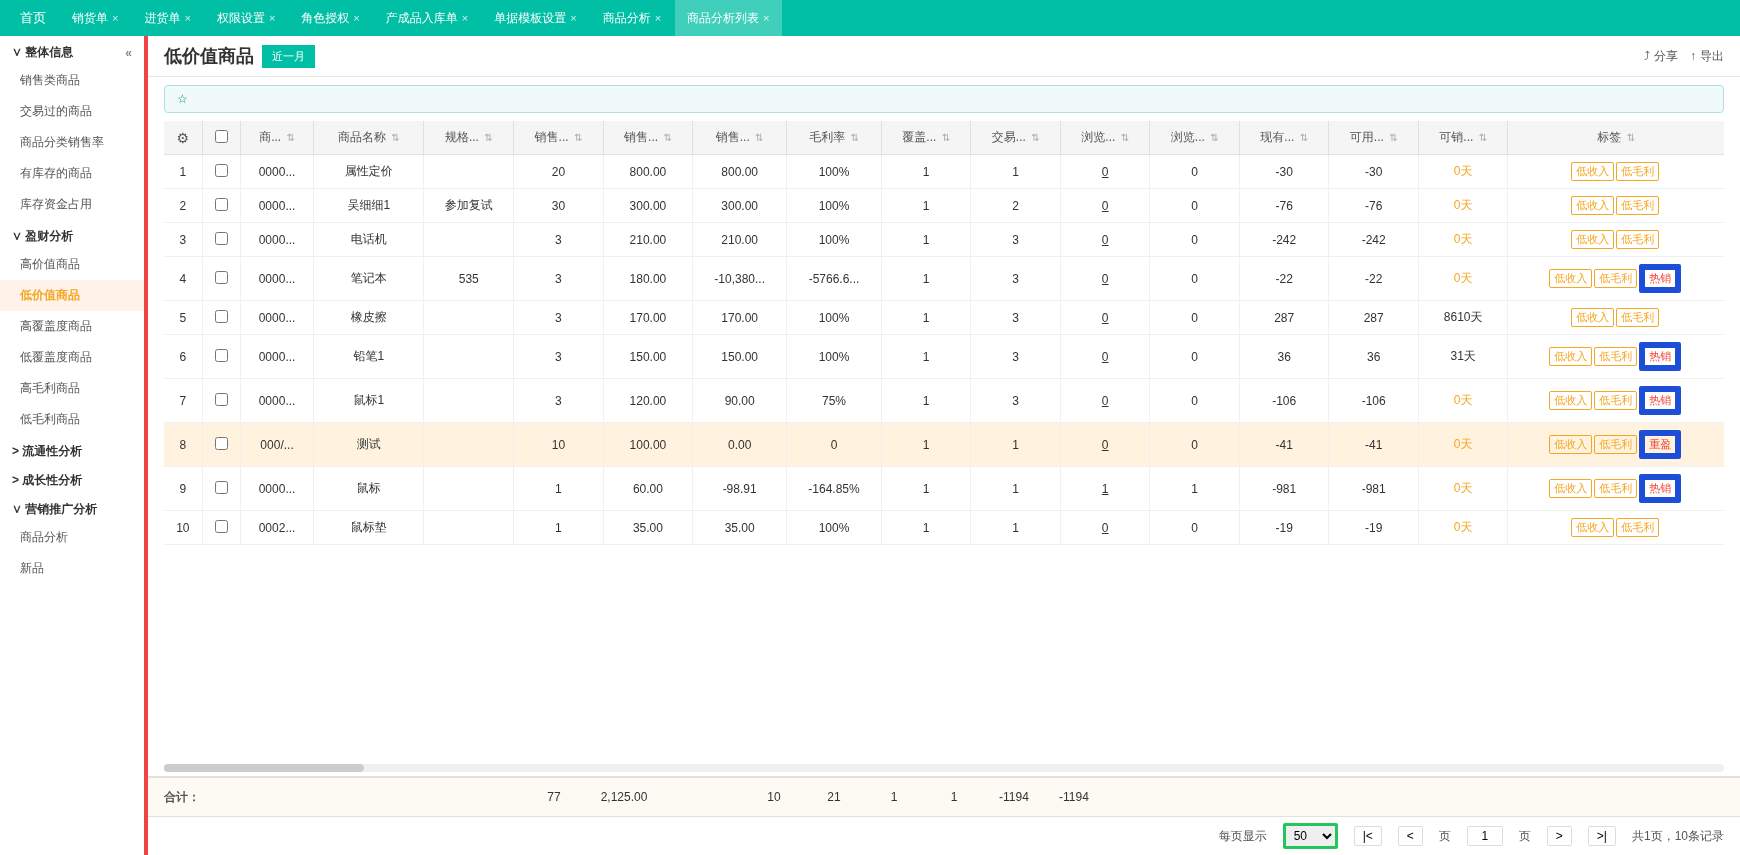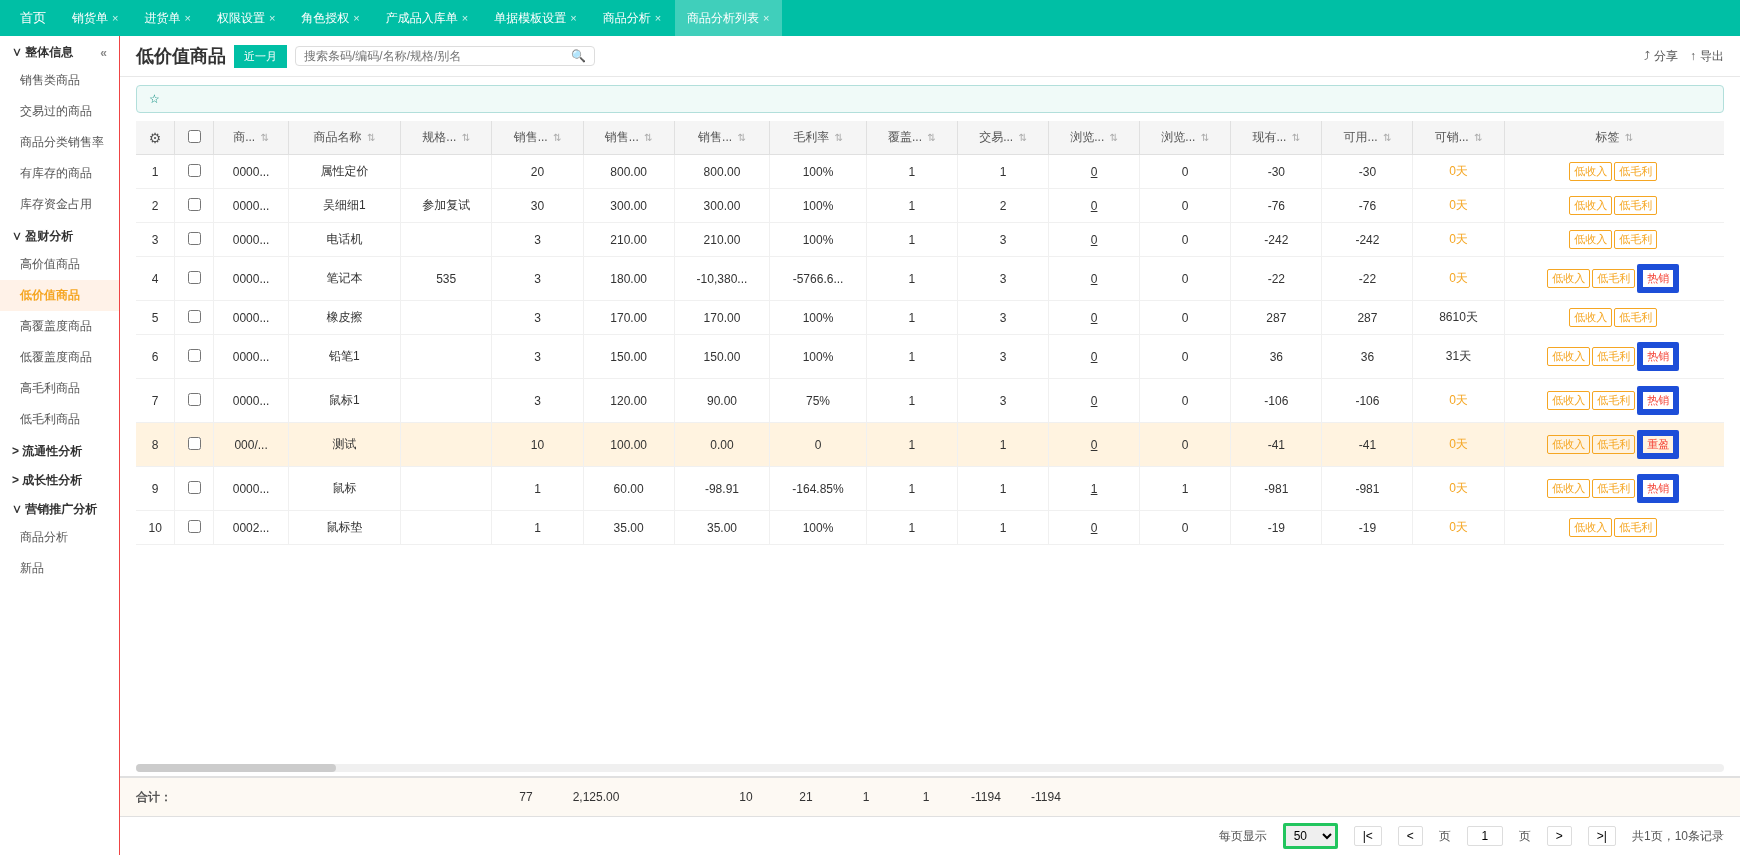--- a/index.html
+++ b/index.html
@@ -28,23 +28,23 @@
     .nav-item .close-x { margin-left: 4px; font-size: 11px; opacity: 0.8; }
 
     
     .main-layout {
       display: flex;
       height: calc(855px - 36px);
     }
 
     
     .sidebar {
-      width: 120px;
+      width: 148px;
       background: #fff;
-      border-right: 1px solid #ef4444;
+      border-right: 4px solid #ef4444;
       overflow-y: auto;
       flex-shrink: 0;
     }
     .sidebar-group-title {
       padding: 8px 12px 4px;
       color: #333;
       font-weight: bold;
       font-size: 12px;
       display: flex;
       align-items: center;
@@ -351,24 +351,20 @@
     </div>
     <div class="sidebar-item">商品分析</div>
     <div class="sidebar-item">新品</div>
   </aside>
 
   <div class="content-area">
 
     <div class="content-header">
       <span class="page-title">低价值商品</span>
       <button class="filter-btn">近一月</button>
-      <div class="search-box">
-        <input type="text" placeholder="搜索条码/编码/名称/规格/别名" style="">
-        <span class="search-icon">🔍</span>
-      </div>
       <div class="header-actions">
         <button class="action-btn">
           <span>⤴</span>
           <span>分享</span>
         </button>
         <button class="action-btn">
           <span>↑</span>
           <span>导出</span>
         </button>
       </div>

